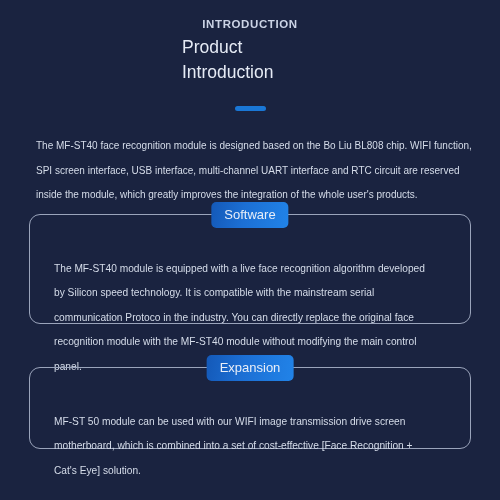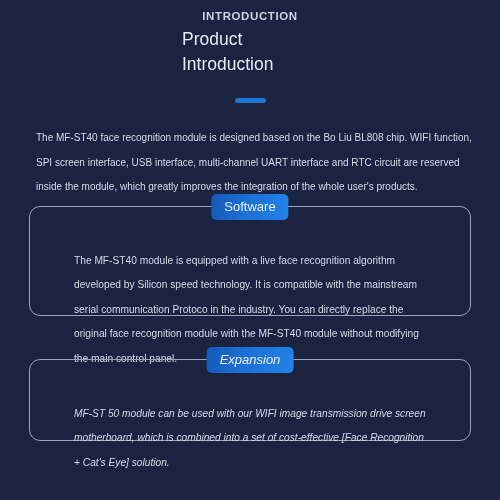--- a/index.html
+++ b/index.html
@@ -18,21 +18,21 @@
   .page {
     position: relative;
     width: 500px;
     height: 500px;
     box-sizing: border-box;
     background: #1a2340;
   }
 
   
   .header {
-    padding-top: 8px;
+    padding-top: 16px;
     text-align: center;
   }
   .eyebrow {
     font-size: 11.5px;
     font-weight: bold;
     letter-spacing: 0.6px;
     color: #ccd4e6;
     line-height: 16px;
     margin: 0;
   }
@@ -72,24 +72,23 @@
     text-align: left;
   }
 
   
   .card {
     position: relative;
     margin: 0 29px;
     border: 1px solid #9aa4bb;
     border-radius: 11px;
     box-sizing: border-box;
-    padding-left: 20px;
   }
   #card-software { margin-top: 6px; height: 110px; }
-  #card-expansion { margin-top: 43px; height: 82px; font-style: italic; }
+  #card-expansion { margin-top: 43px; height: 82px; }
 
   .badge {
     position: absolute;
     top: -13px;
     left: 50%;
     transform: translateX(-50%);
     height: 26px;
     line-height: 26px;
     padding: 0 13px;
     border-radius: 5px;

